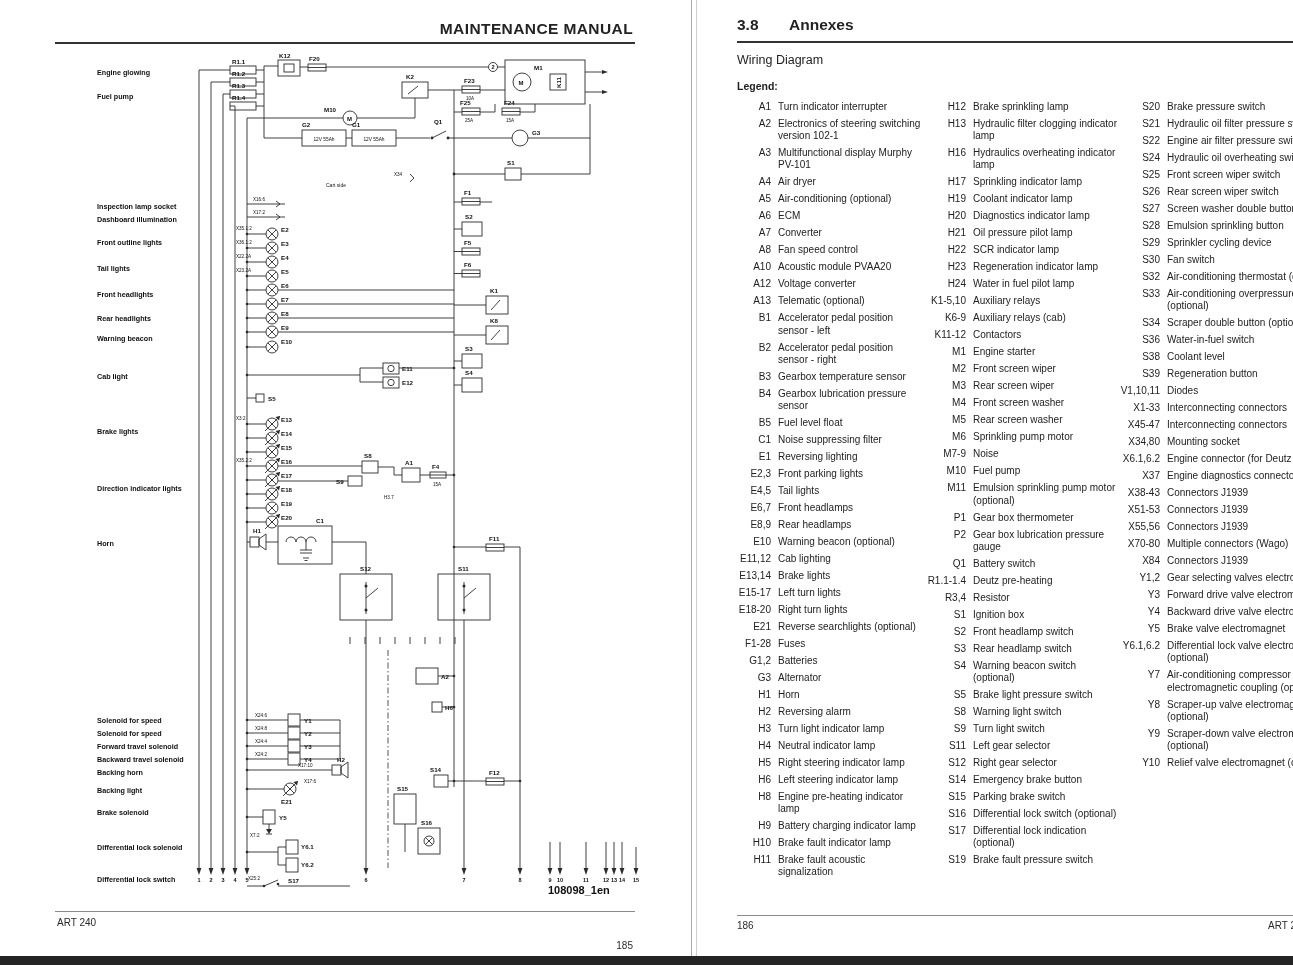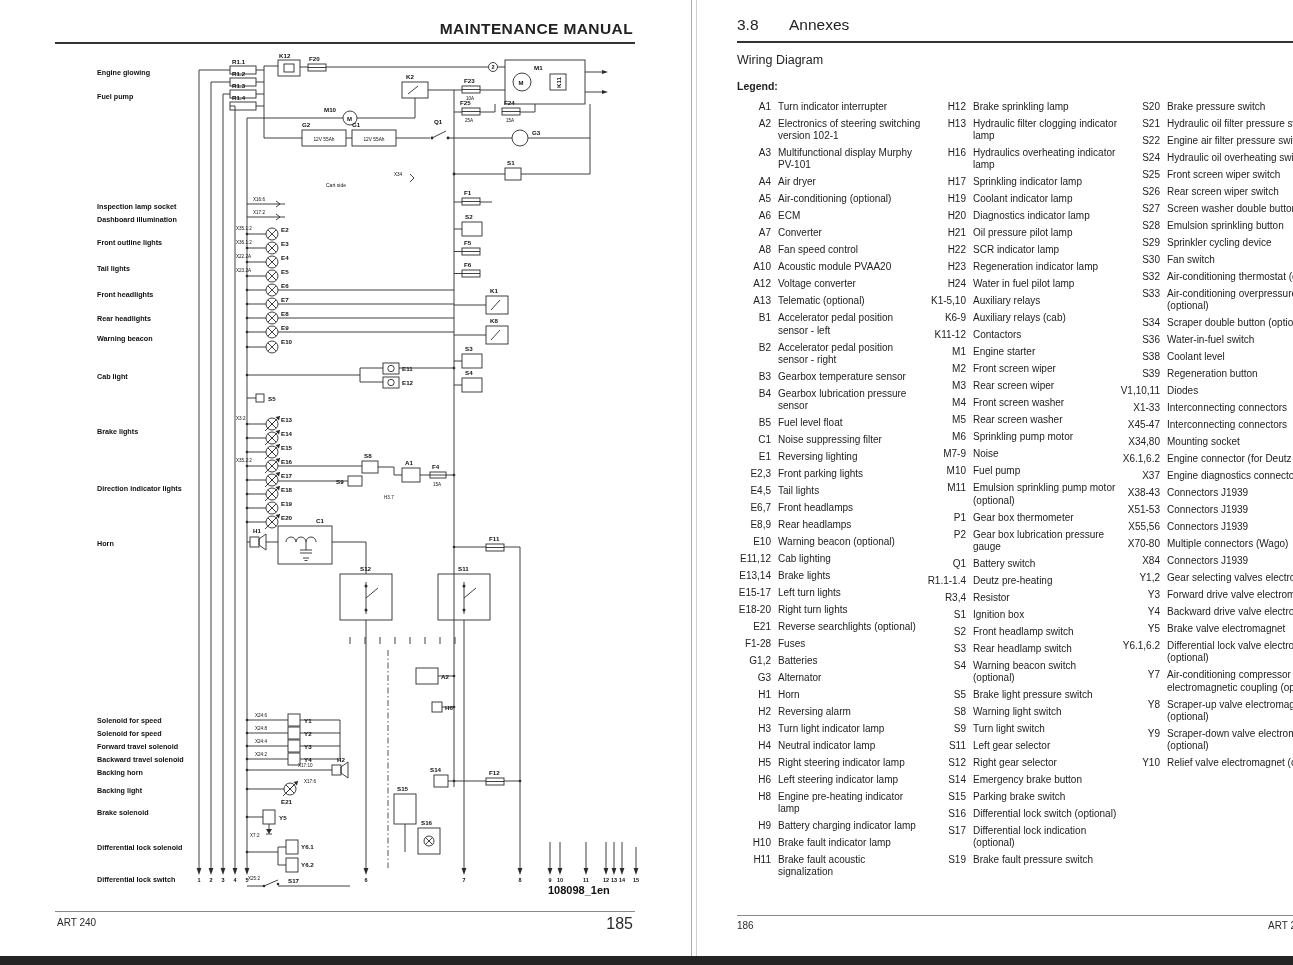--- a/index.html
+++ b/index.html
@@ -10,38 +10,38 @@
   #page-right{left:699px;width:640px}
   .page-edge{position:absolute;top:0;height:956px;width:1px;background:#a9a9a9}
   #edge1{left:691px}#edge2{left:696px;background:#cfcfcf}
   .bottom-bar{position:absolute;left:0;bottom:0;width:1293px;height:9px;background:#242424}
 
   
   .lp-header{position:absolute;top:20px;right:57px;font-size:15.5px;font-weight:bold;letter-spacing:.4px;color:#222}
   .lp-header-rule{position:absolute;top:42px;left:55px;right:55px;height:2px;background:#333}
   .lp-footer-rule{position:absolute;top:911px;left:55px;right:55px;height:1px;background:#8a8a8a}
   .lp-footer-left{position:absolute;top:917px;left:57px;font-size:10px;color:#2a2a2a}
-  .lp-footer-right{position:absolute;top:915px;right:57px;font-size:16px;color:#2a2a2a}
+  .lp-footer-right{position:absolute;top:940px;right:57px;font-size:10px;color:#2a2a2a}
   #schematic{position:absolute;left:50px;top:52px;width:600px;height:845px}
 
   
   #schematic line,#schematic rect,#schematic circle,#schematic path,#schematic polyline{stroke:#2b2b2b;stroke-width:.9;fill:none}
   #schematic .fil{fill:#2b2b2b;stroke:none}
   #schematic .dash{stroke-dasharray:6 2.5 1.5 2.5;stroke-width:.8}
   #schematic text{fill:#101010;stroke:none;font-family:"Liberation Sans",sans-serif}
   .cl{font-size:6.2px;font-weight:bold}
   .tl{font-size:4.6px}
   .sl{font-size:7.2px;font-weight:bold}
   .tn{font-size:5.5px;font-weight:bold;text-anchor:middle}
   .bat{font-size:4.8px;text-anchor:middle}
   .mm{font-size:6px;font-weight:bold}
   .ref{font-size:11px;font-weight:bold}
 
   
-  .rp-head{position:absolute;left:38px;top:16px;font-size:15.5px;font-weight:normal;color:#222}
+  .rp-head{position:absolute;left:38px;top:16px;font-size:15.5px;font-weight:bold;color:#222}
   .rp-head .num{display:inline-block;width:52px}
   .rp-head-rule{position:absolute;left:38px;top:41px;width:580px;height:2px;background:#333}
   .rp-sub{position:absolute;left:38px;top:53px;font-size:12.5px;font-weight:normal;color:#222}
   .rp-legend-label{position:absolute;left:38px;top:80px;font-size:10.5px;font-weight:bold;color:#222}
   .lcol{position:absolute;top:101px;font-size:10px;line-height:12.2px;color:#222}
   #lcol1{left:38px;width:184px}
   #lcol2{left:227px;width:192px}
   #lcol3{left:421px;width:219px}
   .lrow{display:grid;grid-template-columns:40px 1fr;column-gap:7px;margin-bottom:4.8px}
   #lcol1 .lrow{grid-template-columns:34px 1fr}

